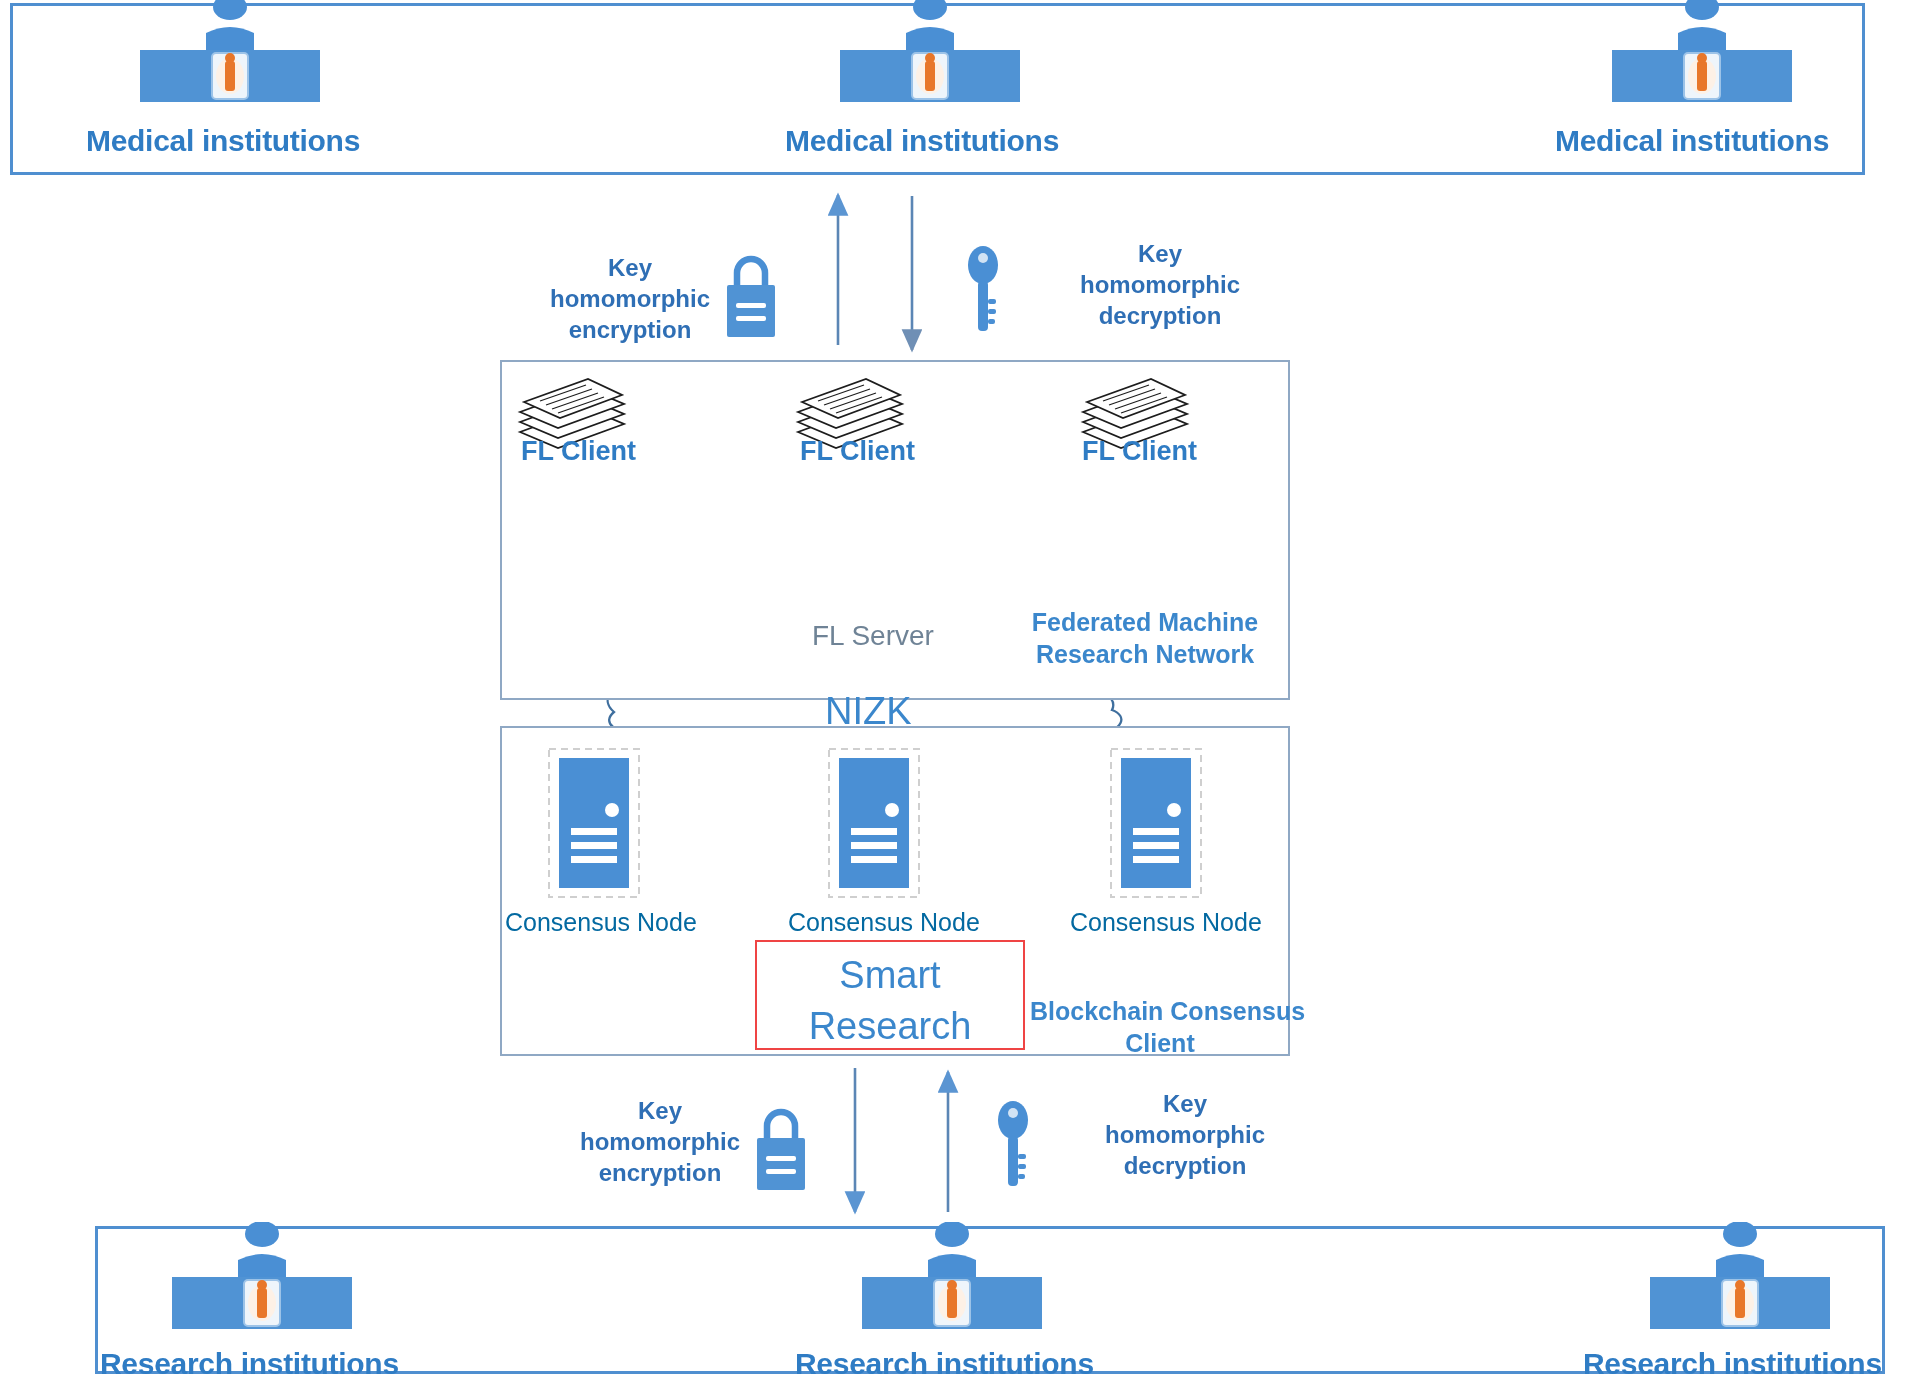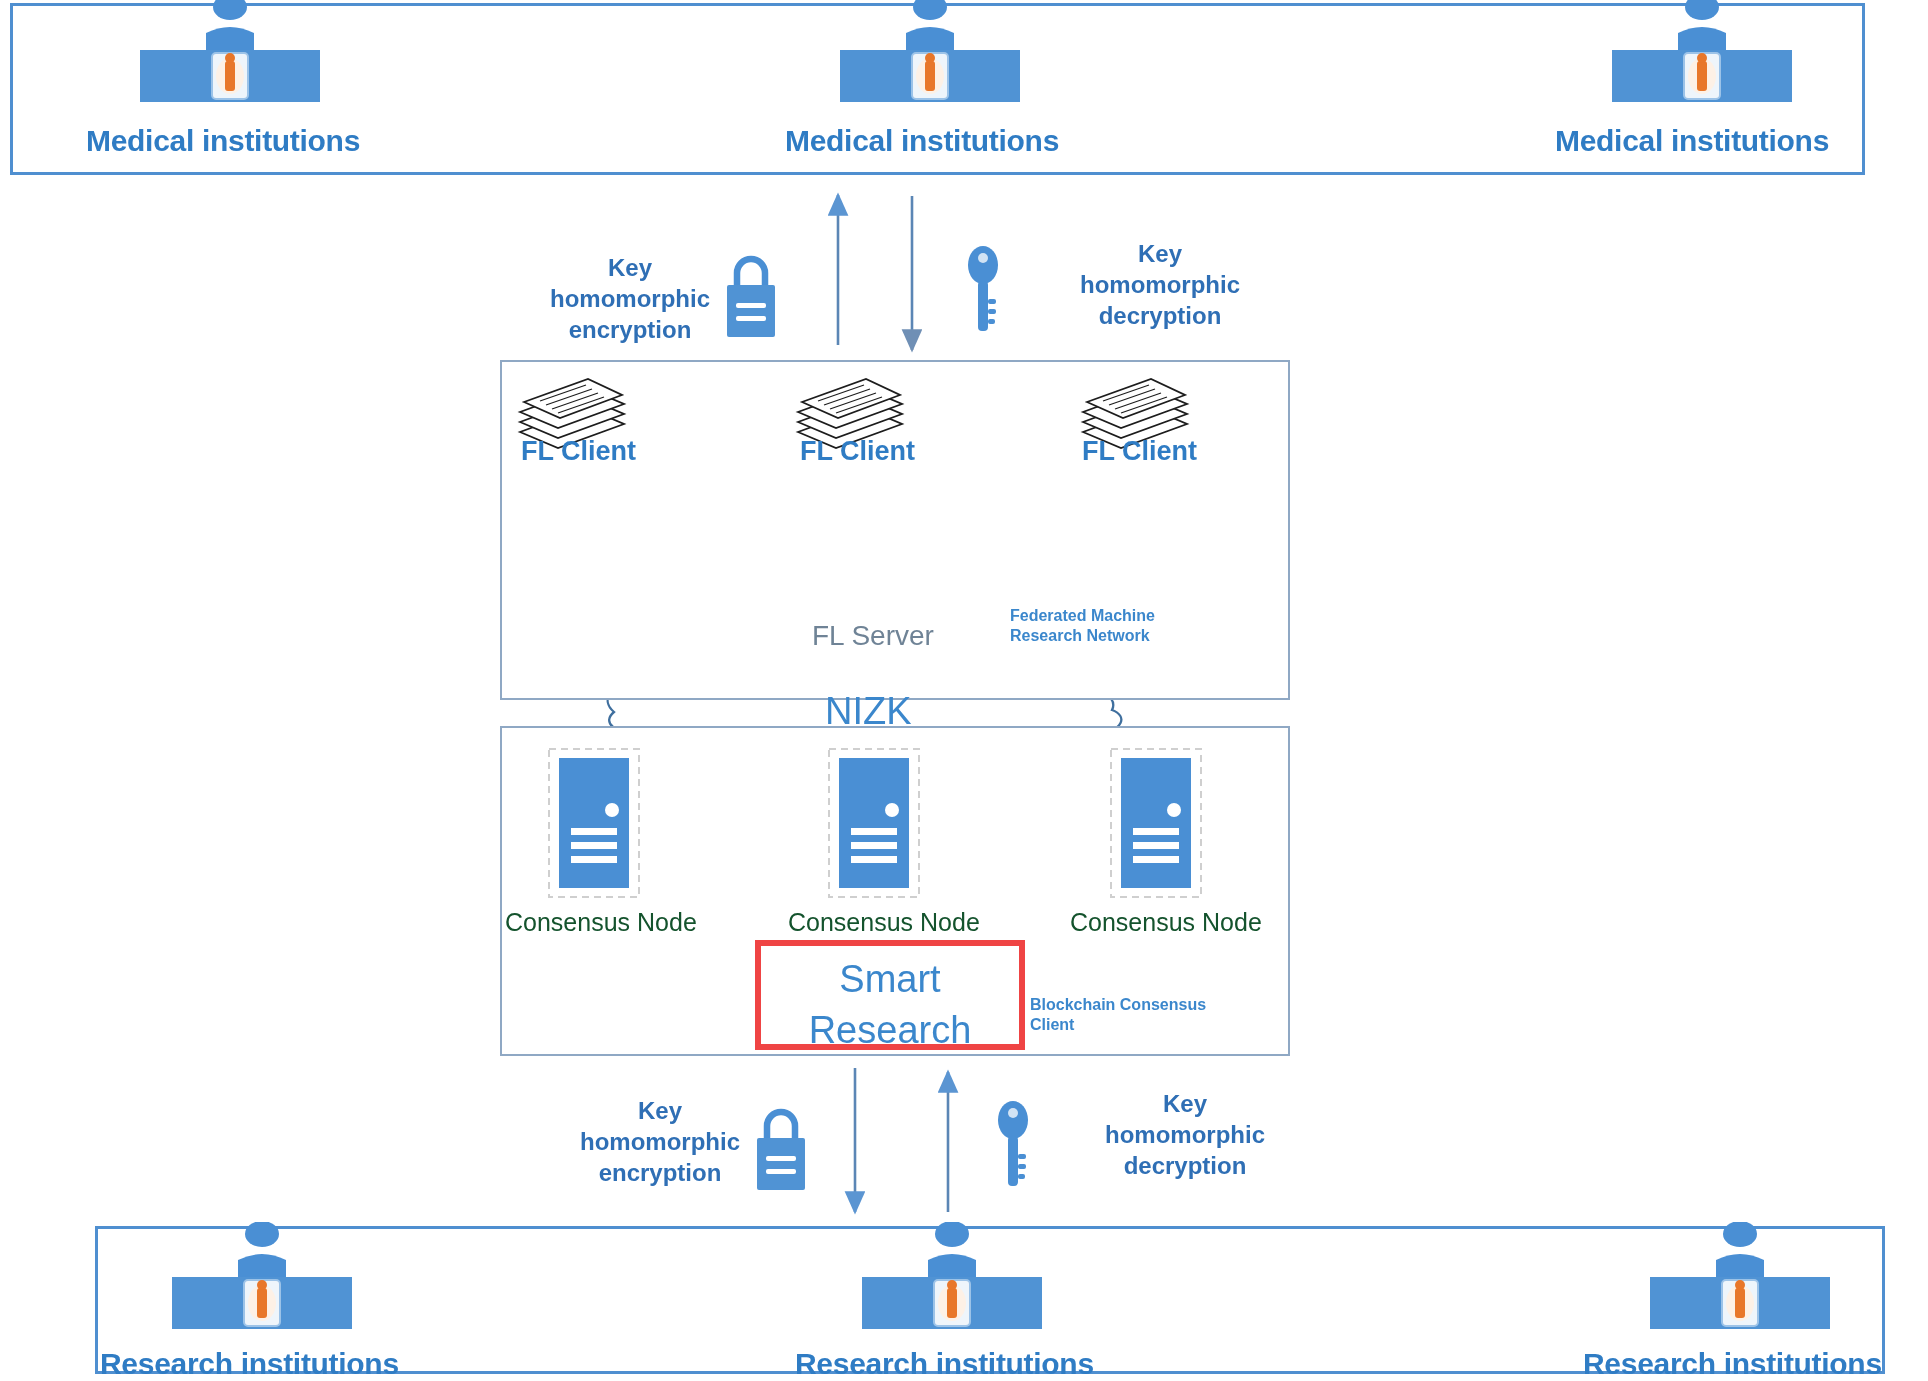--- a/index.html
+++ b/index.html
@@ -52,41 +52,41 @@
     font-family: "Liberation Sans", sans-serif;
     font-size: 28px;
     color: #6f8396;
     white-space: nowrap;
     margin-left: 17px;
   }
   .net-label {
     position: absolute;
     font-family: "Liberation Sans", sans-serif;
     font-weight: bold;
-    font-size: 16px;
+    font-size: 25px;
     color: #3b87cc;
     line-height: 1.28;
-    text-align: left;
+    text-align: center;
     white-space: nowrap;
   }
   .crypto-label {
     position: absolute;
     font-family: "Liberation Sans", sans-serif;
     font-weight: bold;
     font-size: 24px;
     color: #2f6fb5;
     line-height: 1.3;
     text-align: center;
     white-space: nowrap;
   }
   .node-label {
     position: absolute;
     font-family: "Liberation Sans", sans-serif;
     font-size: 25px;
-    color: #14532d;
+    color: #0369a1;
     white-space: nowrap;
   }
   .nizk-label {
     position: absolute;
     font-family: "Liberation Sans", sans-serif;
     font-size: 38px;
     color: #3b87cc;
     white-space: nowrap;
   }
   .sc-label {
@@ -346,21 +346,21 @@
       <rect x="1" y="1" width="90" height="148" fill="none" stroke="#cfcfcf" stroke-width="2" stroke-dasharray="7 5"></rect>
       <rect x="11" y="10" width="70" height="130" fill="#4a8fd4"></rect>
       <circle cx="64" cy="62" r="7" fill="#ffffff"></circle>
       <rect x="23" y="80" width="46" height="7" fill="#ffffff"></rect>
       <rect x="23" y="94" width="46" height="7" fill="#ffffff"></rect>
       <rect x="23" y="108" width="46" height="7" fill="#ffffff"></rect>
     </svg>
   </div>
   <div class="node-label" style="left:1070px; top:908px;">Consensus Node</div>
 
-  <div class="abs" style="left:755px; top:940px; width:270px; height:110px; border:6px solid #ef4444; box-sizing:border-box; background:#ffffff;">
+  <div class="abs" style="left:755px; top:940px; width:270px; height:110px; border:2px solid #ef4444; box-sizing:border-box; background:#ffffff;">
     <div class="sc-label" style="position:relative; top:8px;">
       <div>Smart</div>
       <div>Research</div>
     </div>
   </div>
 
   <div class="net-label" style="left:1030px; top:995px; width:260px;">
     <div>Blockchain Consensus</div>
     <div>Client</div>
   </div>

